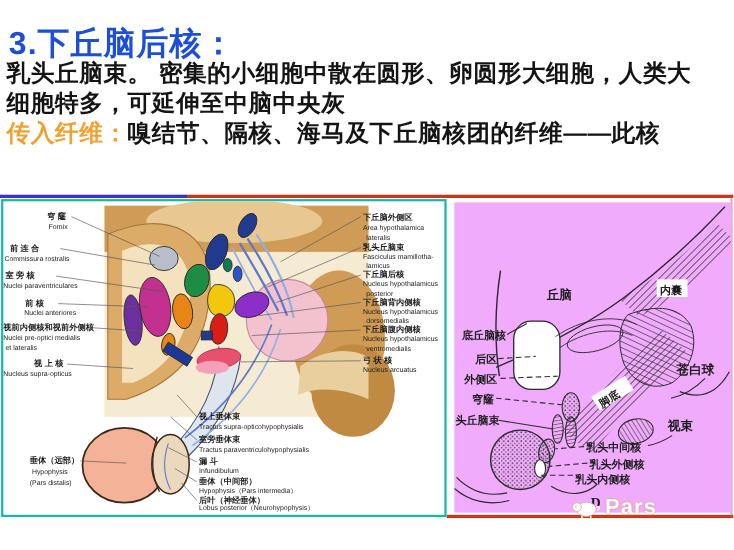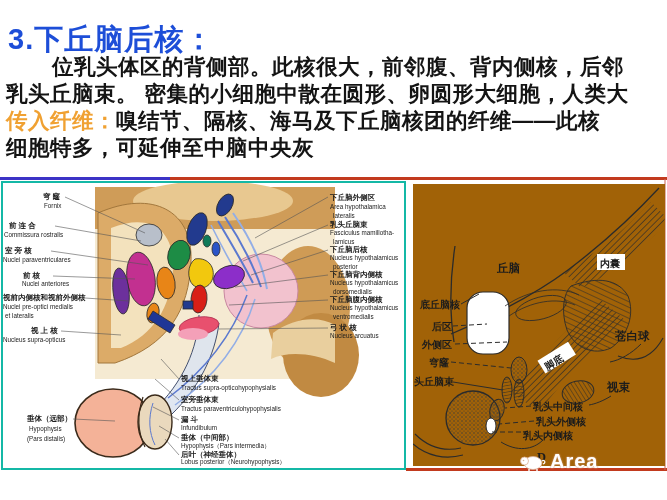--- a/index.html
+++ b/index.html
@@ -11,43 +11,42 @@
              font-weight:700;color:#141414;line-height:27px;letter-spacing:0.5px;}
   .indent{padding-left:46px;}
   .orange{color:#f0a132;}
   .rule{position:absolute;height:3px;}
   .rule-blue{left:0;top:177px;width:170px;background:#3c33c6;}
   .rule-red-top{left:170px;top:177px;width:497px;background:#c23a1e;}
   .rule-red-bottom{left:406px;top:468px;width:261px;background:#c23a1e;}
   .rule-red-right{position:absolute;left:664px;top:179px;width:2px;height:291px;background:rgba(205,110,95,.55);}
   .panel-left{position:absolute;left:1px;top:181px;width:405px;height:289px;
               box-sizing:border-box;border:2px solid #14b8a6;background:#ffffff;}
-  .panel-right{position:absolute;left:413px;top:184px;width:252px;height:282px;background:#a16207;}
+  .panel-right{position:absolute;left:413px;top:184px;width:252px;height:282px;background:#f0abfc;}
   svg text{font-weight:700;fill:#1c1c1c;}
   .cn{font-size:7.5px;font-family:"Liberation Sans","DejaVu Sans",sans-serif;}
   .la{font-size:6.3px;font-family:"Liberation Sans","DejaVu Sans",sans-serif;font-weight:400;}
   .rcn{font-size:10px;font-family:"Liberation Serif","DejaVu Serif",serif;font-weight:700;}
   .rbig{font-size:11.5px;}
   .dletter{font-size:12.5px;font-family:"Liberation Serif","DejaVu Serif",serif;font-weight:700;}
   .watermark{position:absolute;left:518px;top:450px;display:flex;align-items:center;gap:2px;z-index:5;}
   .watermark span{color:#ffffff;font-size:20px;font-weight:700;letter-spacing:1px;
                   text-shadow:0 0 1px #c98f6f,0 0 2px #d9a98a;}
 </style>
 </head>
 <body>
 
 <div id="slide">
 
   <div class="title">3.下丘脑后核：</div>
 
   <div class="body-text">
-    <div class="indent">位乳头体区的背侧部。此核很大，前邻腹、背内侧核，后邻</div>
     <div>乳头丘脑束。 密集的小细胞中散在圆形、卵圆形大细胞，人类大</div>
+    <div>细胞特多，可延伸至中脑中央灰</div>
     <div><span class="orange">传入纤维：</span><span>嗅结节、隔核、海马及下丘脑核团的纤维——此核</span></div>
-    <div>细胞特多，可延伸至中脑中央灰</div>
   </div>
 
   <div class="rule rule-blue"></div>
   <div class="rule rule-red-top"></div>
   <div class="rule rule-red-bottom"></div>
   <div class="rule-red-right"></div>
 
   <div class="panel-left">
     <svg width="399" height="283" viewBox="0 0 399 283">
 
@@ -252,16 +251,16 @@
 
   <div class="watermark">
     <svg width="30" height="22" viewBox="0 0 30 22">
       <ellipse cx="15" cy="12" rx="9" ry="6.5" fill="#ffffff" stroke="#d9b095" stroke-width="0.8"></ellipse>
       <circle cx="6.5" cy="10" r="4" fill="#ffffff" stroke="#d9b095" stroke-width="0.8"></circle>
       <circle cx="5.5" cy="9.5" r="0.8" fill="#d9b095"></circle>
       <line x1="11" y1="18" x2="11" y2="21" stroke="#ffffff" stroke-width="1.4"></line>
       <line x1="19" y1="18" x2="19" y2="21" stroke="#ffffff" stroke-width="1.4"></line>
       <path d="M 24,10 C 27,8 28,12 25,13" fill="none" stroke="#ffffff" stroke-width="1.2"></path>
     </svg>
-    <span>Area</span>
+    <span>Pars</span>
   </div>
 
 </div>
 
 </body></html>

